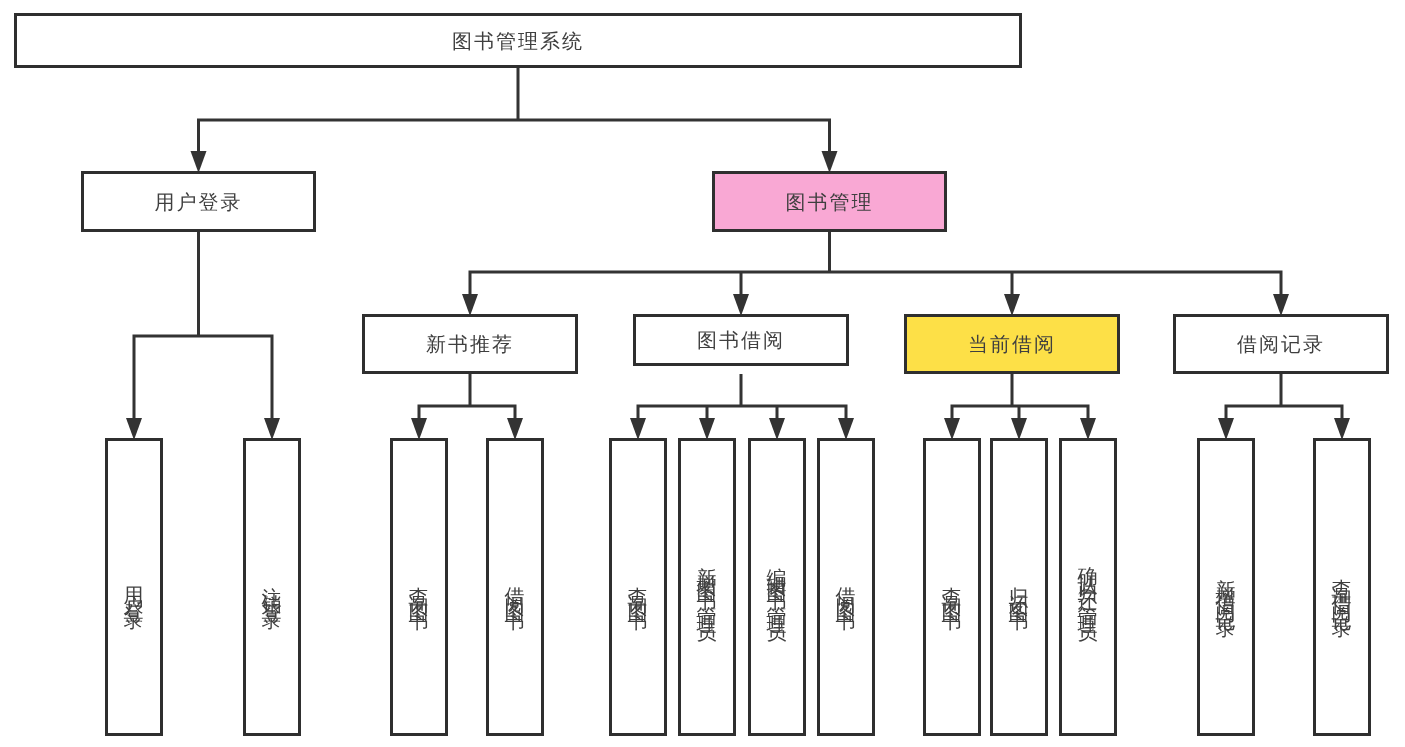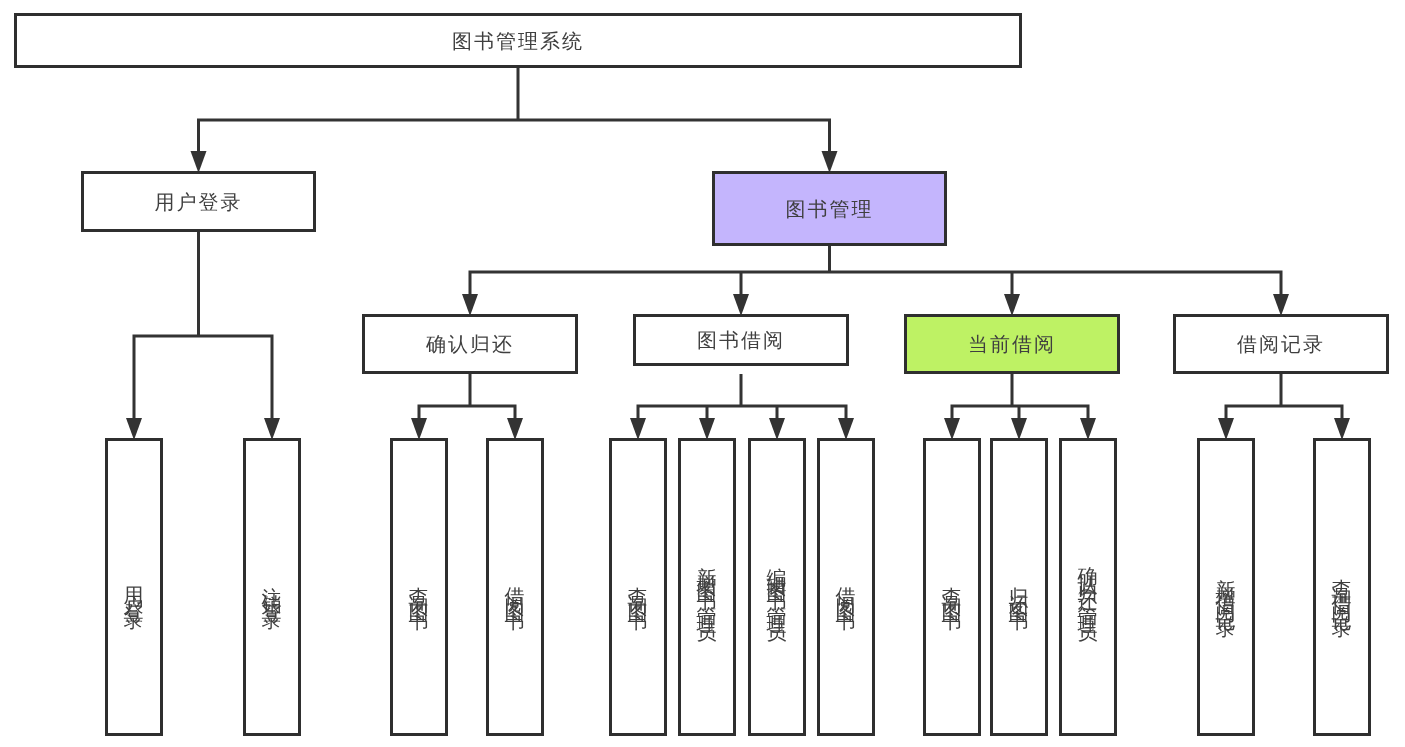--- a/index.html
+++ b/index.html
@@ -104,30 +104,30 @@
         <polygon points="1334,418 1350,418 1342,440" fill="#333333"></polygon>
       </g>
     </svg>
   <div id="nodes-root">
       <div class="node" style="left: 14px; top: 13px; width: 1008px; height: 55px; border-color: rgb(47, 47, 47); background: rgb(255, 255, 255);">
         <span class="label" style="color: rgb(63, 63, 63);">图书管理系统</span>
       </div>
       <div class="node" style="left: 81px; top: 171px; width: 235px; height: 61px; border-color: rgb(47, 47, 47); background: rgb(255, 255, 255);">
         <span class="label" style="color: rgb(63, 63, 63);">用户登录</span>
       </div>
-      <div class="node" style="left: 712px; top: 171px; width: 235px; height: 75px; border-color: rgb(47, 47, 47); background: #c4b5fd;">
+      <div class="node" style="left: 712px; top: 171px; width: 235px; height: 61px; border-color: rgb(47, 47, 47); background: #f9a8d4;">
         <span class="label" style="color: rgb(63, 63, 63);">图书管理</span>
       </div>
       <div class="node" style="left: 362px; top: 314px; width: 216px; height: 60px; border-color: rgb(47, 47, 47); background: rgb(255, 255, 255);">
-        <span class="label" style="color: rgb(63, 63, 63);">确认归还</span>
+        <span class="label" style="color: rgb(63, 63, 63);">新书推荐</span>
       </div>
       <div class="node" style="left: 633px; top: 314px; width: 216px; height: 52px; border-color: rgb(47, 47, 47); background: rgb(255, 255, 255);">
         <span class="label" style="color: rgb(63, 63, 63);">图书借阅</span>
       </div>
-      <div class="node" style="left: 904px; top: 314px; width: 216px; height: 60px; border-color: rgb(47, 47, 47); background: #bef264;">
+      <div class="node" style="left: 904px; top: 314px; width: 216px; height: 60px; border-color: rgb(47, 47, 47); background: #fde047;">
         <span class="label" style="color: rgb(63, 63, 63);">当前借阅</span>
       </div>
       <div class="node" style="left: 1173px; top: 314px; width: 216px; height: 60px; border-color: rgb(47, 47, 47); background: rgb(255, 255, 255);">
         <span class="label" style="color: rgb(63, 63, 63);">借阅记录</span>
       </div>
       <div class="node vertical" style="left: 105px; top: 438px; width: 58px; height: 298px; border-color: rgb(47, 47, 47); background: rgb(255, 255, 255);">
         <span class="label" style="color: rgb(63, 63, 63);">用户登录</span>
       </div>
       <div class="node vertical" style="left: 243px; top: 438px; width: 58px; height: 298px; border-color: rgb(47, 47, 47); background: rgb(255, 255, 255);">
         <span class="label" style="color: rgb(63, 63, 63);">注销登录</span>

